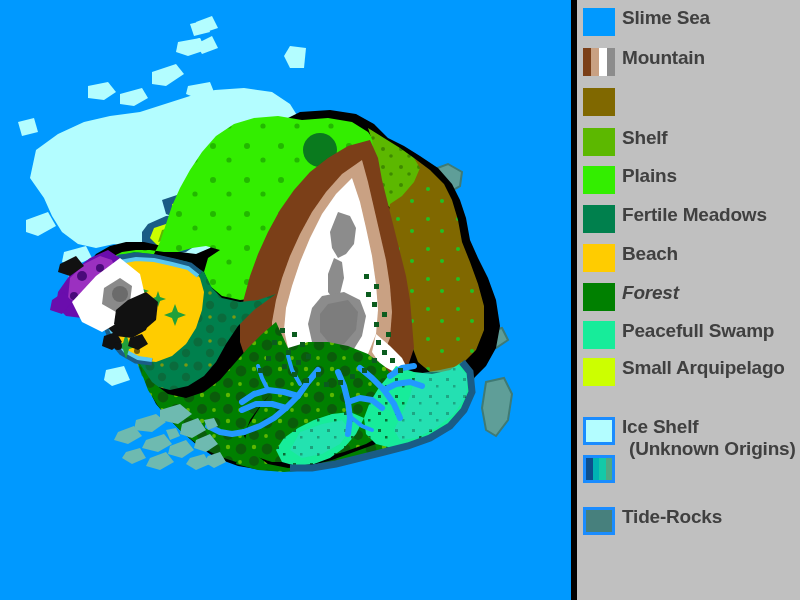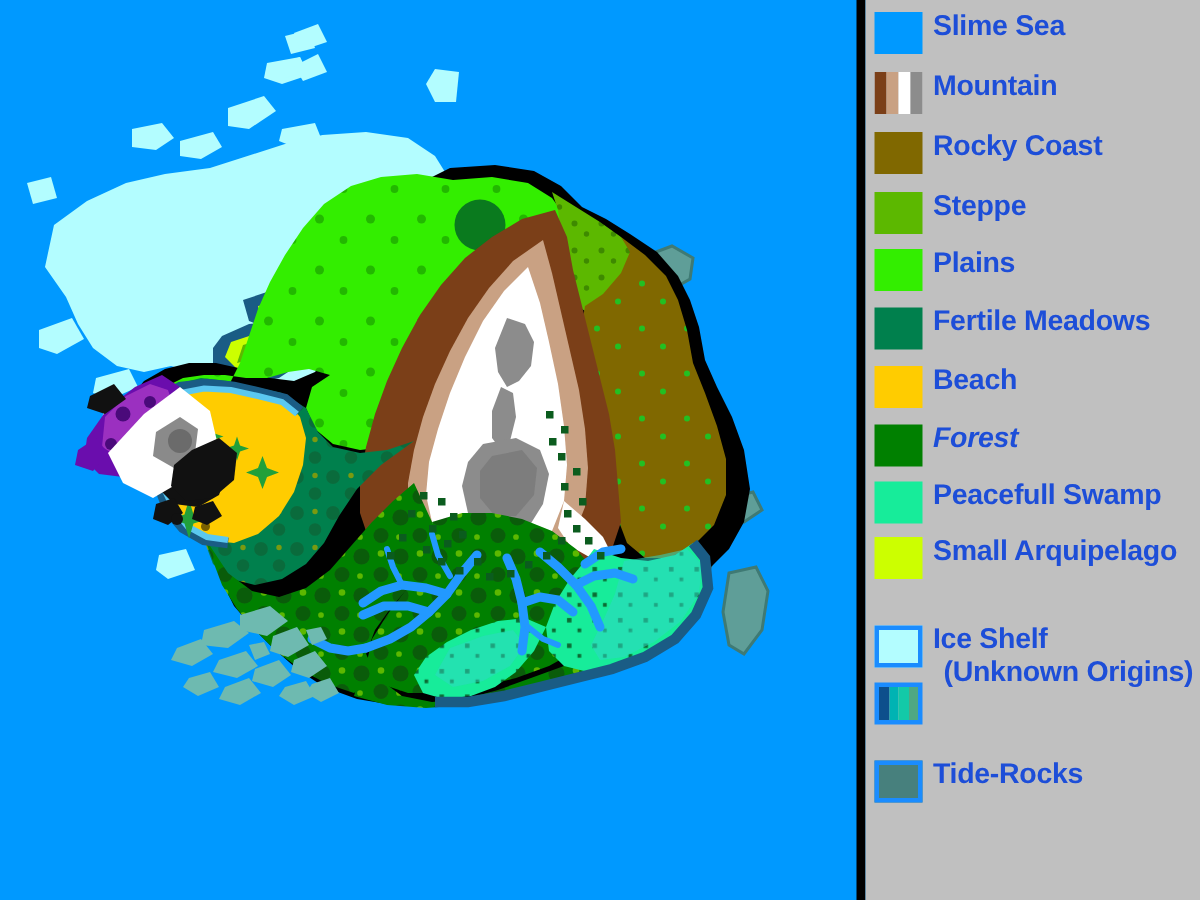--- a/index.html
+++ b/index.html
@@ -34,21 +34,21 @@
   }
   .swatch{
     flex:0 0 auto;width:32px;height:28px;margin-left:6px;
     position:relative;overflow:hidden;
   }
   .swatch.bordered{border:3px solid #1a8cff;width:26px;height:22px;}
   .swatch-bands{position:absolute;left:0;top:0;width:100%;height:100%;display:flex;}
   .swatch-bands > i{flex:1 1 0;height:100%;display:block;}
   .legend-label{
     margin-left:7px;
-    font-size:19px;font-weight:bold;color:#1d4ed8;
+    font-size:19px;font-weight:bold;color:#404040;
     line-height:20px;white-space:nowrap;
     font-family:"Liberation Sans","DejaVu Sans",sans-serif;
     letter-spacing:-0.2px;
   }
 </style>
 </head>
 <body>
 
 <div id="app">
 
@@ -406,25 +406,24 @@
             <i style="background: rgb(123, 63, 24);"></i>
             <i style="background: rgb(201, 161, 131);"></i>
             <i style="background: rgb(255, 255, 255);"></i>
             <i style="background: rgb(140, 140, 140);"></i>
           </div>
         </div>
         <div class="legend-label">Mountain</div>
       </div>
       <div class="legend-row" style="top: 88px;">
         <div class="swatch" style="background: rgb(128, 104, 0);"></div>
-        <div class="legend-label">Rocky Coast</div>
       </div>
       <div class="legend-row" style="top: 128px;">
         <div class="swatch" style="background: rgb(92, 184, 0);"></div>
-        <div class="legend-label">Steppe</div>
+        <div class="legend-label">Shelf</div>
       </div>
       <div class="legend-row" style="top: 166px;">
         <div class="swatch" style="background: rgb(51, 238, 0);"></div>
         <div class="legend-label">Plains</div>
       </div>
       <div class="legend-row" style="top: 205px;">
         <div class="swatch" style="background: rgb(0, 128, 77);"></div>
         <div class="legend-label">Fertile Meadows</div>
       </div>
       <div class="legend-row" style="top: 244px;">

